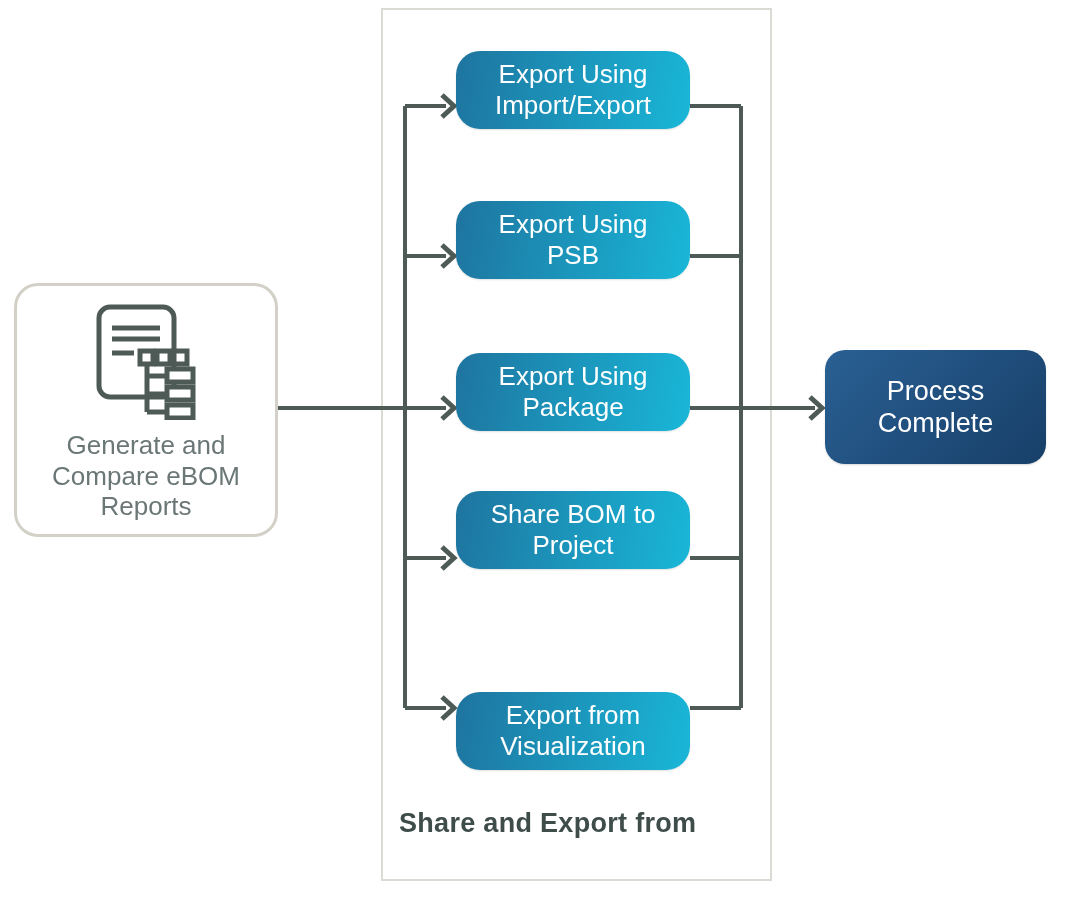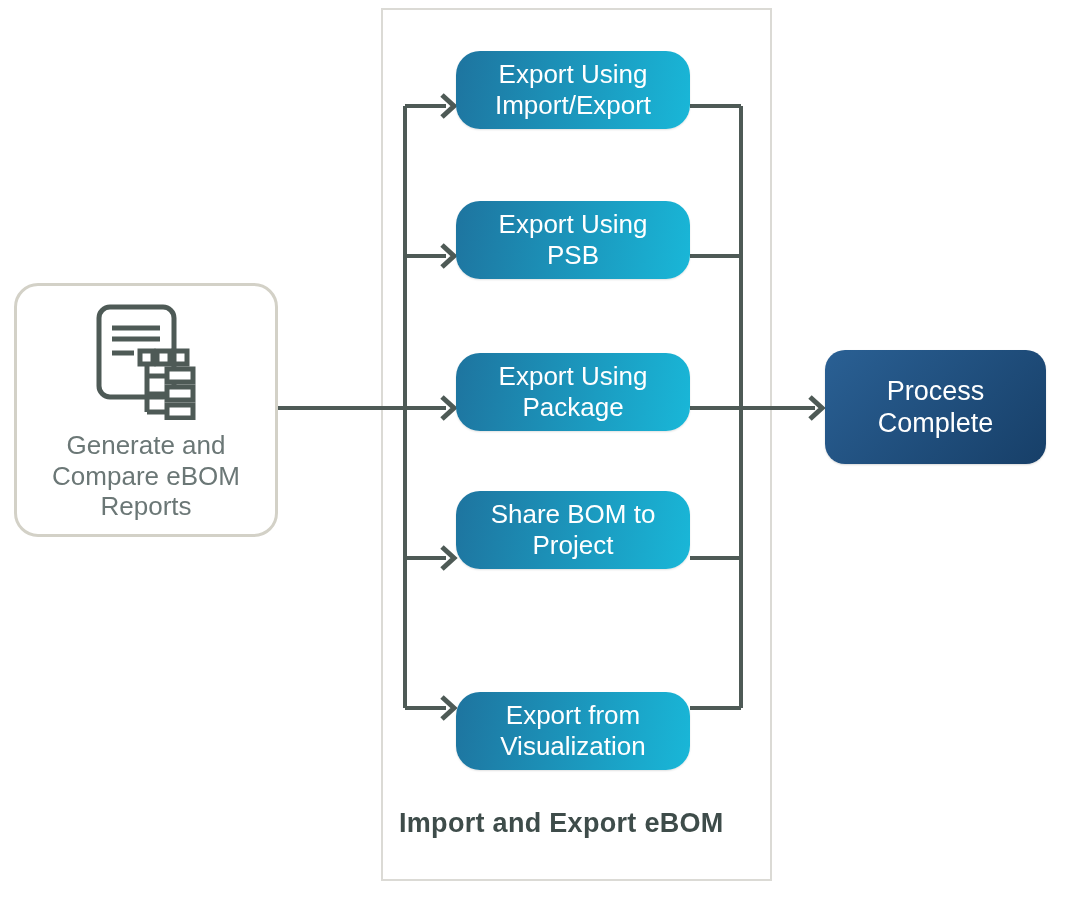--- a/index.html
+++ b/index.html
@@ -108,21 +108,21 @@
     fill: #ffffff;
     stroke-width: 5;
   }
 </style>
 </head>
 <body>
 
 <div class="canvas">
 
   <div class="group-box">
-    <div class="group-label">Import and Export eBOM</div>
+    <div class="group-label">Share and Export from</div>
   </div>
 
   <svg class="connectors" viewBox="0 0 1066 899" xmlns="http://www.w3.org/2000/svg">
     <g stroke-width="4">
       <path d="M278,408 H446"></path>
       <path d="M405,106 V708"></path>
       <path d="M405,106 H446"></path>
       <path d="M405,256 H446"></path>
       <path d="M405,558 H446"></path>
       <path d="M405,708 H446"></path>

